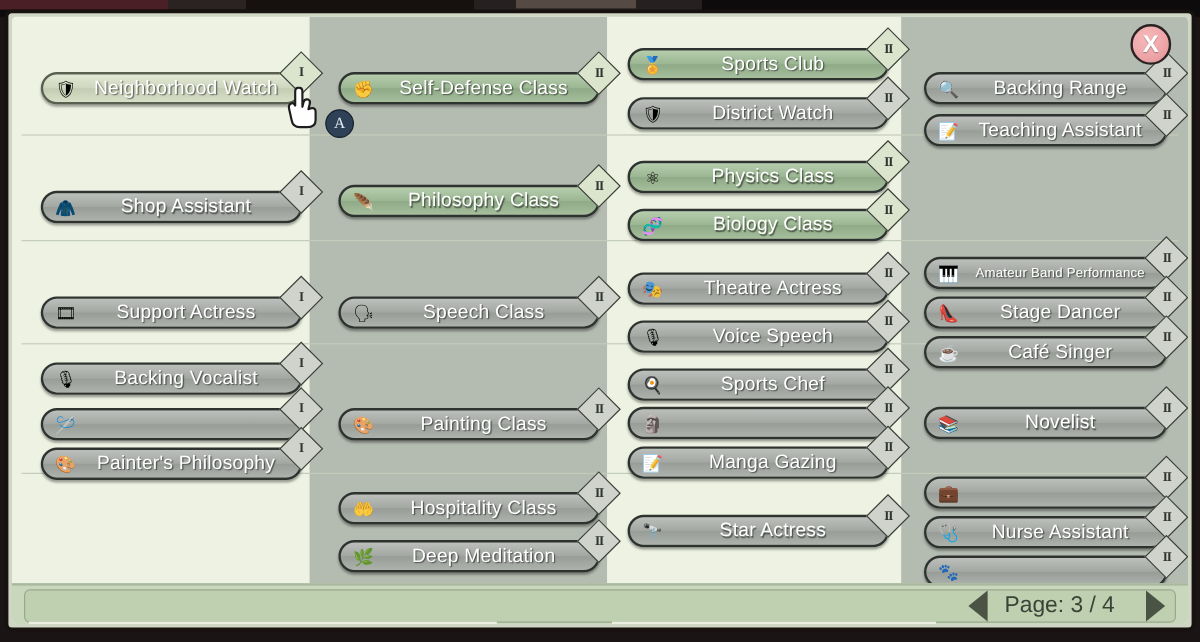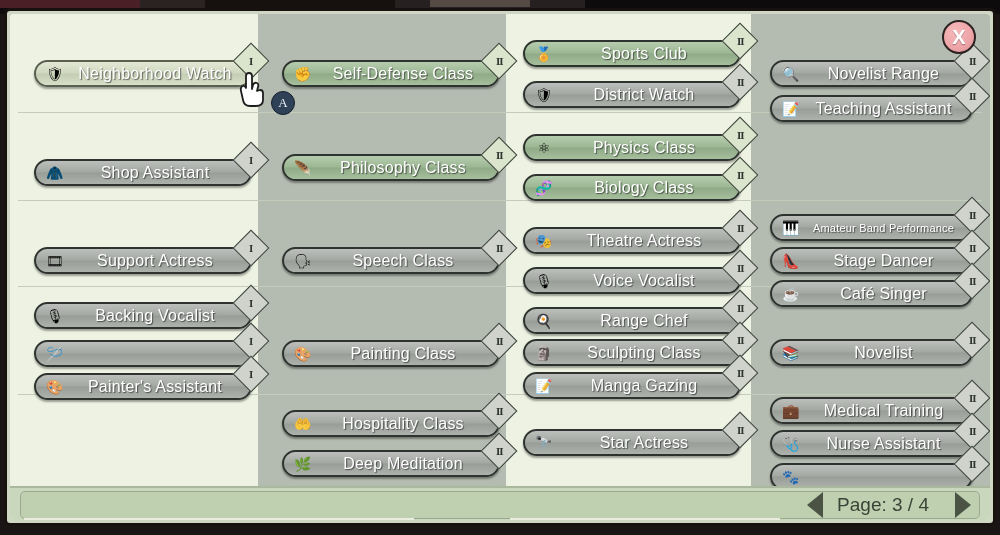--- a/index.html
+++ b/index.html
@@ -241,21 +241,21 @@
             <span class="num">I</span>
           </div>
           <div class="chip grey" style="left: 24px; top: 326px; width: 218px;">
             <span class="glyph">🪡</span>
           </div>
           <div class="badge lv-grey" style="left: 228px; top: 314px;">
             <span class="num">I</span>
           </div>
           <div class="chip grey" style="left: 24px; top: 359px; width: 218px;">
             <span class="glyph">🎨</span>
-            <span class="lbl">Painter's Assistant</span>
+            <span class="lbl">Painter's Philosophy</span>
           </div>
           <div class="badge lv-grey" style="left: 228px; top: 347px;">
             <span class="num">I</span>
           </div>
           <div class="chip green" style="left: 272px; top: 46px; width: 218px;">
             <span class="glyph">✊</span>
             <span class="lbl">Self-Defense Class</span>
           </div>
           <div class="badge lv-green" style="left: 476px; top: 34px;">
             <span class="num">II</span>
@@ -325,56 +325,55 @@
           </div>
           <div class="chip grey" style="left: 513px; top: 213px; width: 218px;">
             <span class="glyph">🎭</span>
             <span class="lbl">Theatre Actress</span>
           </div>
           <div class="badge lv-grey" style="left: 717px; top: 201px;">
             <span class="num">II</span>
           </div>
           <div class="chip grey" style="left: 513px; top: 253px; width: 218px;">
             <span class="glyph">🎙</span>
-            <span class="lbl">Voice Vocalist</span>
+            <span class="lbl">Voice Speech</span>
           </div>
           <div class="badge lv-grey" style="left: 717px; top: 241px;">
             <span class="num">II</span>
           </div>
           <div class="chip grey" style="left: 513px; top: 293px; width: 218px;">
             <span class="glyph">🍳</span>
-            <span class="lbl">Range Chef</span>
+            <span class="lbl">Sports Chef</span>
           </div>
           <div class="badge lv-grey" style="left: 717px; top: 281px;">
             <span class="num">II</span>
           </div>
           <div class="chip grey" style="left: 513px; top: 325px; width: 218px;">
             <span class="glyph">🗿</span>
-            <span class="lbl">Sculpting Class</span>
           </div>
           <div class="badge lv-grey" style="left: 717px; top: 313px;">
             <span class="num">II</span>
           </div>
           <div class="chip grey" style="left: 513px; top: 358px; width: 218px;">
             <span class="glyph">📝</span>
             <span class="lbl">Manga Gazing</span>
           </div>
           <div class="badge lv-grey" style="left: 717px; top: 346px;">
             <span class="num">II</span>
           </div>
           <div class="chip grey" style="left: 513px; top: 415px; width: 218px;">
             <span class="glyph">🔭</span>
             <span class="lbl">Star Actress</span>
           </div>
           <div class="badge lv-grey" style="left: 717px; top: 403px;">
             <span class="num">II</span>
           </div>
           <div class="chip grey" style="left: 760px; top: 46px; width: 203px;">
             <span class="glyph">🔍</span>
-            <span class="lbl">Novelist Range</span>
+            <span class="lbl">Backing Range</span>
           </div>
           <div class="badge lv-grey" style="left: 949px; top: 34px;">
             <span class="num">II</span>
           </div>
           <div class="chip grey" style="left: 760px; top: 81px; width: 203px;">
             <span class="glyph">📝</span>
             <span class="lbl">Teaching Assistant</span>
           </div>
           <div class="badge lv-grey" style="left: 949px; top: 69px;">
             <span class="num">II</span>
@@ -402,21 +401,20 @@
           </div>
           <div class="chip grey" style="left: 760px; top: 325px; width: 203px;">
             <span class="glyph">📚</span>
             <span class="lbl">Novelist</span>
           </div>
           <div class="badge lv-grey" style="left: 949px; top: 313px;">
             <span class="num">II</span>
           </div>
           <div class="chip grey" style="left: 760px; top: 383px; width: 203px;">
             <span class="glyph">💼</span>
-            <span class="lbl">Medical Training</span>
           </div>
           <div class="badge lv-grey" style="left: 949px; top: 371px;">
             <span class="num">II</span>
           </div>
           <div class="chip grey" style="left: 760px; top: 416px; width: 203px;">
             <span class="glyph">🩺</span>
             <span class="lbl">Nurse Assistant</span>
           </div>
           <div class="badge lv-grey" style="left: 949px; top: 404px;">
             <span class="num">II</span>

